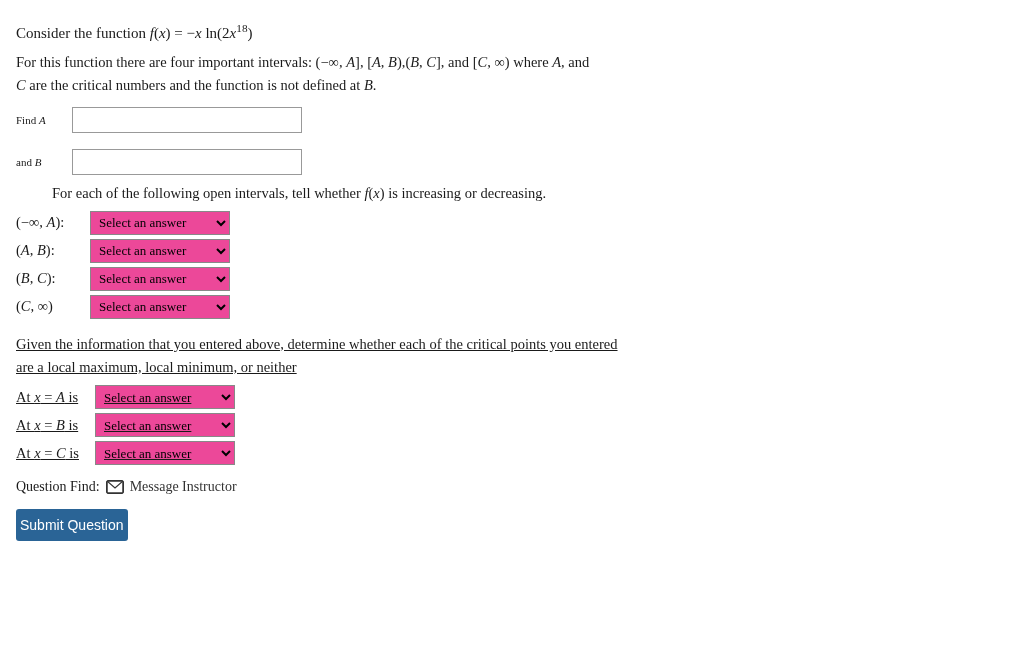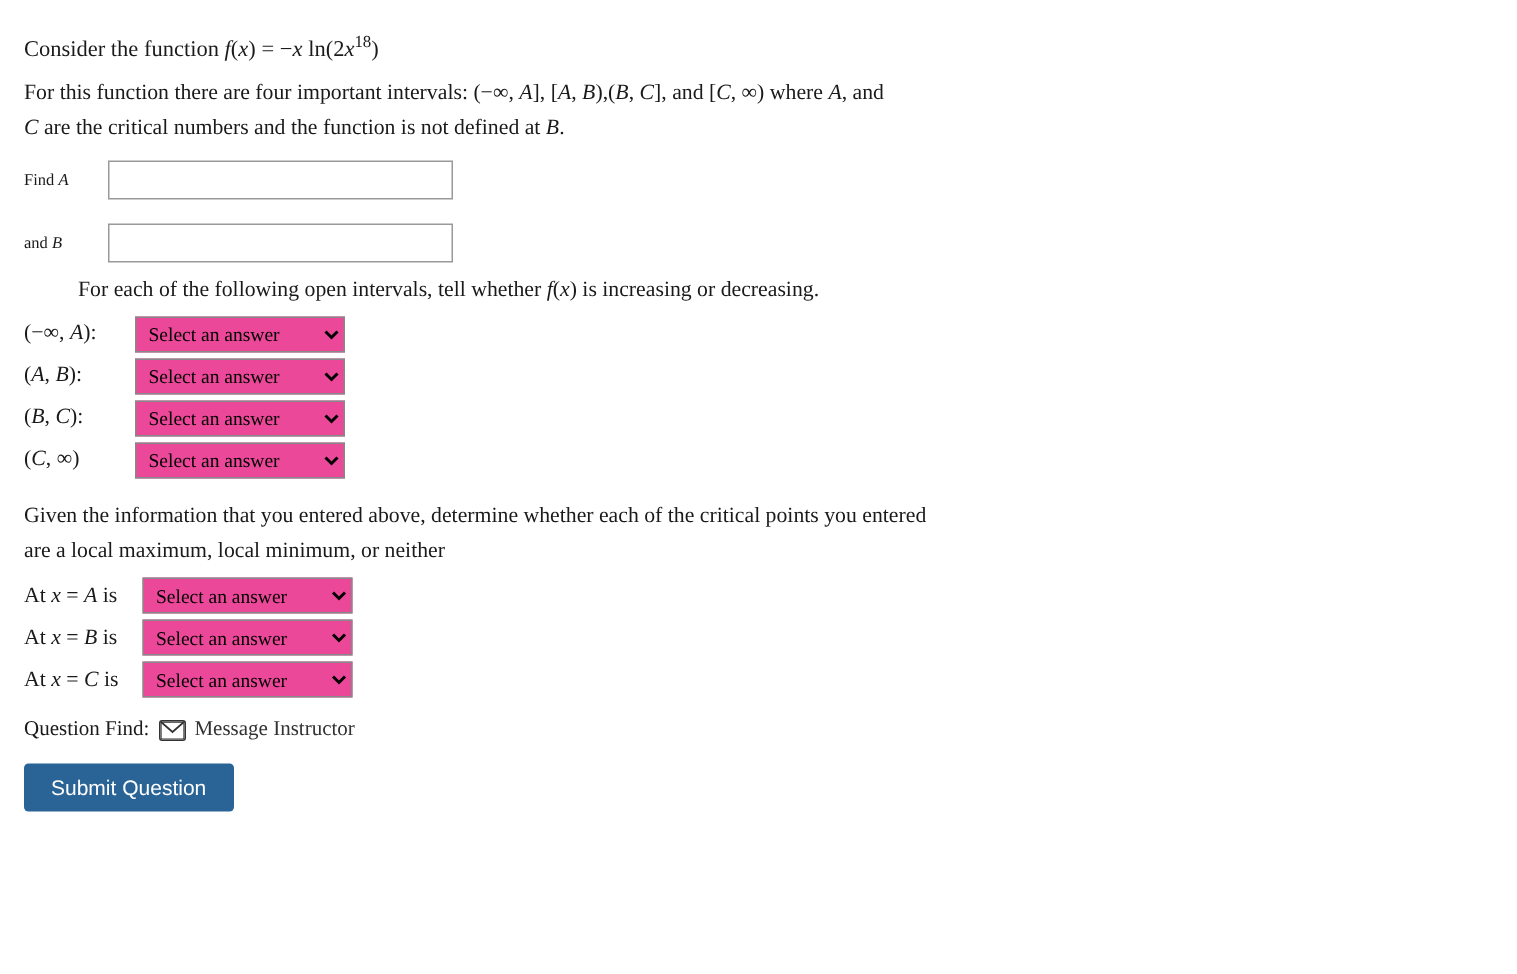--- a/index.html
+++ b/index.html
@@ -85,20 +85,21 @@
       font-size: 13px;
       padding: 2px 4px;
       height: 24px;
       font-family: Georgia, serif;
       cursor: pointer;
       min-width: 140px;
     }
 
     .critical-points-block {
       margin-bottom: 10px;
+      text-decoration: underline;
     }
 
     .critical-points-title {
       font-size: 14.5px;
       line-height: 1.6;
       margin-bottom: 6px;
     }
 
     .at-x-row {
       display: flex;
@@ -124,21 +125,21 @@
     .message-link {
       color: #333;
       text-decoration: none;
       font-size: 14px;
     }
 
     .submit-btn {
       background: #2a6496;
       color: #fff;
       border: none;
-      padding: 8px 18px;
+      padding: 8px 4px;
       font-size: 14px;
       cursor: pointer;
       border-radius: 3px;
       font-family: Arial, sans-serif;
     }
 
     
     .math {
       font-style: italic;
     }

